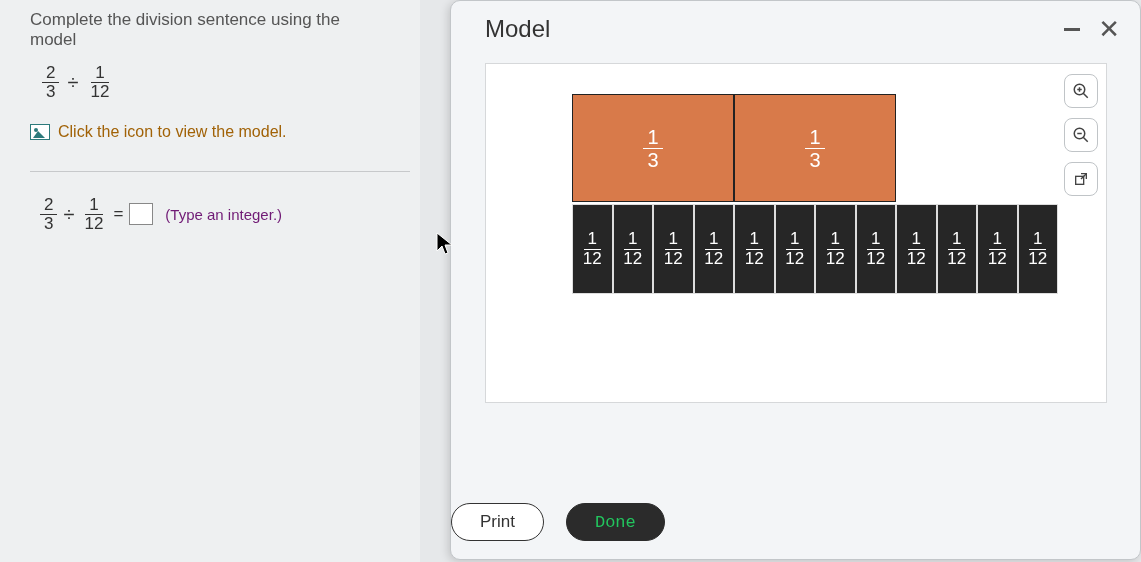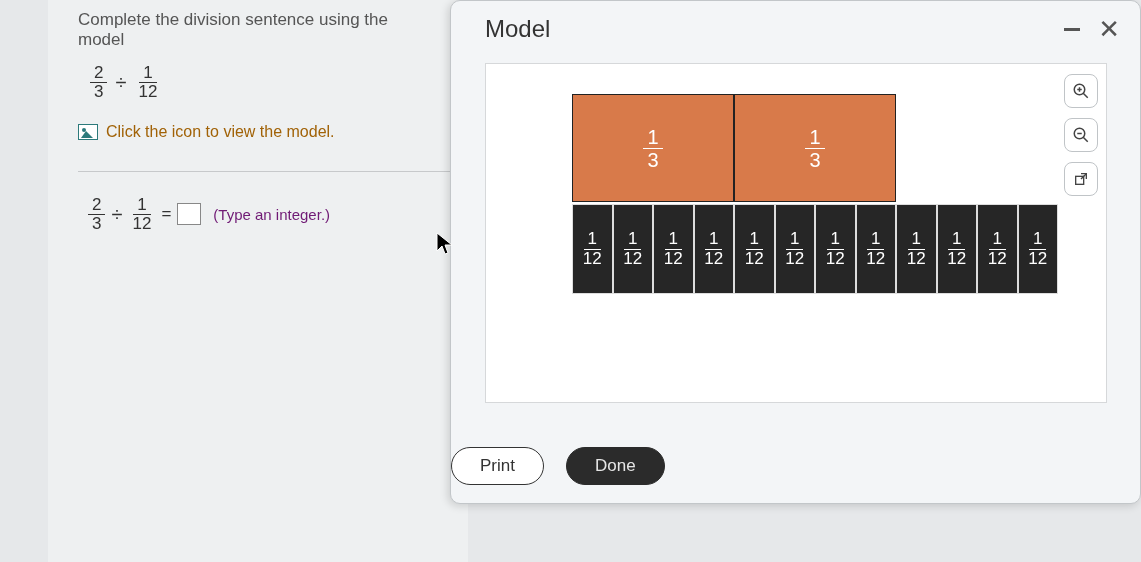--- a/index.html
+++ b/index.html
@@ -1,35 +1,35 @@
 <!DOCTYPE html>
 <html><head>
 <meta charset="utf-8">
 <style>
 * { box-sizing: border-box; margin: 0; padding: 0; }
 html, body { width: 1141px; height: 562px; font-family: Arial, Helvetica, sans-serif; background:#1a7a7a; overflow:hidden; }
 .app { position:relative; width:1141px; height:562px; background:#e6e8ea; }
-.left-pane { position:absolute; left:0; top:0; width:420px; height:562px; background:#eef0f1; padding:10px 30px; color:#333;margin-left:48px; }
+.left-pane { position:absolute; left:0; top:0; width:420px; height:562px; background:#eef0f1; padding:10px 30px; color:#333; }
 .instr { font-size:17px; color:#555; margin-bottom:14px; }
 .frac-row { display:flex; align-items:center; gap:8px; margin:0 0 22px 12px; font-size:18px; }
 .fraction { display:inline-flex; flex-direction:column; align-items:center; line-height:1.05; font-size:17px; }
 .fraction .num { border-bottom:1.5px solid #333; padding:0 4px; }
 .fraction .den { padding:0 4px; }
 .divop { font-size:20px; }
 .icon-link { display:flex; align-items:center; gap:8px; font-size:16px; color:#a16207; margin-bottom:16px; padding-bottom:14px; cursor:pointer; }
 .pic-icon { width:20px; height:16px; border:1.5px solid #2c7a7b; position:relative; background:#fff; }
 .pic-icon::before { content:""; position:absolute; left:3px; top:3px; width:4px; height:4px; background:#2c7a7b; border-radius:50%; }
 .pic-icon::after { content:""; position:absolute; left:2px; bottom:1px; width:0; height:0; border-left:5px solid transparent; border-right:7px solid transparent; border-bottom:7px solid #2c7a7b; }
 .hr { border:none; border-top:1px solid #c7c9cb; margin:4px 0 24px 0; width:380px; }
 .answer-line { display:flex; align-items:center; gap:6px; font-size:17px; margin-left:10px; }
 .ansbox { width:24px; height:22px; border:1.5px solid #888; background:#fff; display:inline-block; }
 .hint { font-size:15px; color:#701a75; margin-left:6px; }
 
 
-.dialog { position:absolute; left:450px; top:0; width:691px; height:504px; background:#f3f5f7; border:1px solid #c2c6c9; border-radius:10px; box-shadow:-2px 2px 8px rgba(0,0,0,.15); }
+.dialog { position:absolute; left:450px; top:0; width:691px; height:560px; background:#f3f5f7; border:1px solid #c2c6c9; border-radius:10px; box-shadow:-2px 2px 8px rgba(0,0,0,.15); }
 .dialog-titlebar { display:flex; justify-content:space-between; align-items:center; padding:14px 20px 6px 34px; }
 .dialog-title { font-size:24px; color:#333; font-weight:400; }
 .win-ctrls { display:flex; gap:18px; align-items:center; }
 .win-min { width:16px; height:3px; background:#555; cursor:pointer; }
 .win-close { font-size:26px; color:#555; cursor:pointer; line-height:1; font-weight:300;}
 .canvas { position:relative; margin:14px 20px 0 34px; width:622px; height:340px; background:#fff; border:1px solid #d6d8da; }
 .tools { position:absolute; right:8px; top:10px; display:flex; flex-direction:column; gap:10px; }
 .tool { width:34px; height:34px; border:1px solid #c0c4c7; border-radius:8px; background:#fff; display:flex; align-items:center; justify-content:center; cursor:pointer; font-size:16px; color:#444; }
 
 .model-wrap { position:absolute; left:86px; top:30px; }
@@ -40,21 +40,21 @@
 .twelfth-box { width:40.5px; height:90px; background:#262626; border:1px solid #ddd; margin-right:0; display:flex; align-items:center; justify-content:center; }
 .twelfth-box + .twelfth-box { margin-left:0px; }
 .wfrac { color:#fff; display:flex; flex-direction:column; align-items:center; font-size:20px; line-height:1.1; }
 .wfrac .wn { border-bottom:1.5px solid #fff; padding:0 4px; }
 .wfrac .wd { padding:0 4px; }
 .wfrac.small { font-size:17px; }
 
 .dialog-footer { position:absolute; bottom:18px; left:0; right:0; display:flex; justify-content:flex-start; gap:22px; }
 .btn { padding:8px 28px; border-radius:22px; font-size:17px; cursor:pointer; border:1.5px solid #333; }
 .btn-print { background:#fff; color:#333; }
-.btn-done { background:#2b2b2b; color:#e5e5e5; border-color:#2b2b2b; }
+.btn-done { background:#2b2b2b; color:#22c55e; border-color:#2b2b2b;font-family:Liberation Mono, monospace; }
 
 .cursor { position:absolute; left:436px; top:232px; width:0; height:0; pointer-events:none; }
 .cursor svg { position:absolute; left:0; top:0; }
 </style>
 </head>
 <body>
 <div class="app">
 
   <div class="left-pane">
     <div class="instr">Complete the division sentence using the model</div>

